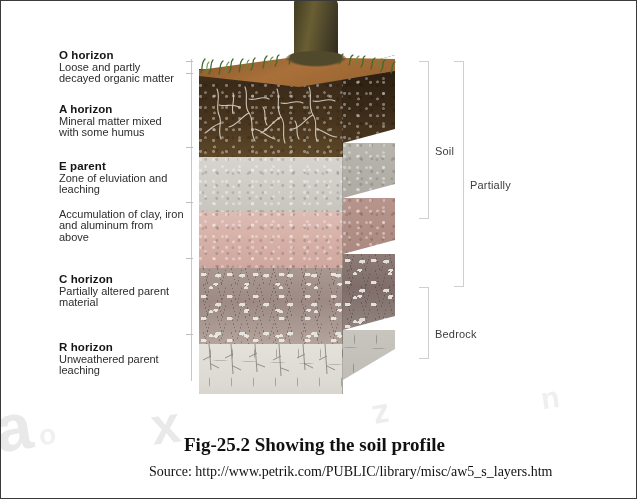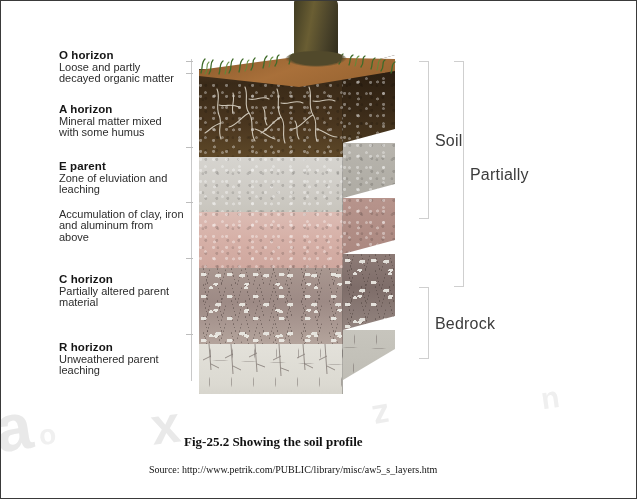--- a/index.html
+++ b/index.html
@@ -146,34 +146,35 @@
     background:radial-gradient(ellipse at 50% 40%,#51492b 0 58%,rgba(81,73,43,0) 72%);
     border-radius:50%;
   }
 
   
   .edge-v{position:absolute;left:143px;top:14px;width:1px;height:325px;background:rgba(0,0,0,.22);}
 
   
   .brk{position:absolute;border:1px solid #cfcfcf;border-left:none;}
   .brk-label{
-    position:absolute;font-size:16px;color:#3c3c3c;font-weight:400;
+    position:absolute;font-size:11px;color:#3c3c3c;font-weight:400;
     letter-spacing:.2px;
+    margin-top:13px;
   }
 
   
   .caption{
     position:absolute;left:183px;top:433px;
     font-family:"Liberation Serif", serif;
-    font-weight:700;font-size:13px;color:#111;
+    font-weight:700;font-size:19px;color:#111;
   }
   .source{
     position:absolute;left:148px;top:463px;
     font-family:"Liberation Serif", serif;
-    font-weight:400;font-size:10px;color:#111;
+    font-weight:400;font-size:14px;color:#111;
   }
 </style>
 </head>
 <body>
 
 <div id="page">
 
   <div class="wm wm-a">a</div>
   <div class="wm wm-b">x</div>
   <div class="wm wm-c">z</div>

